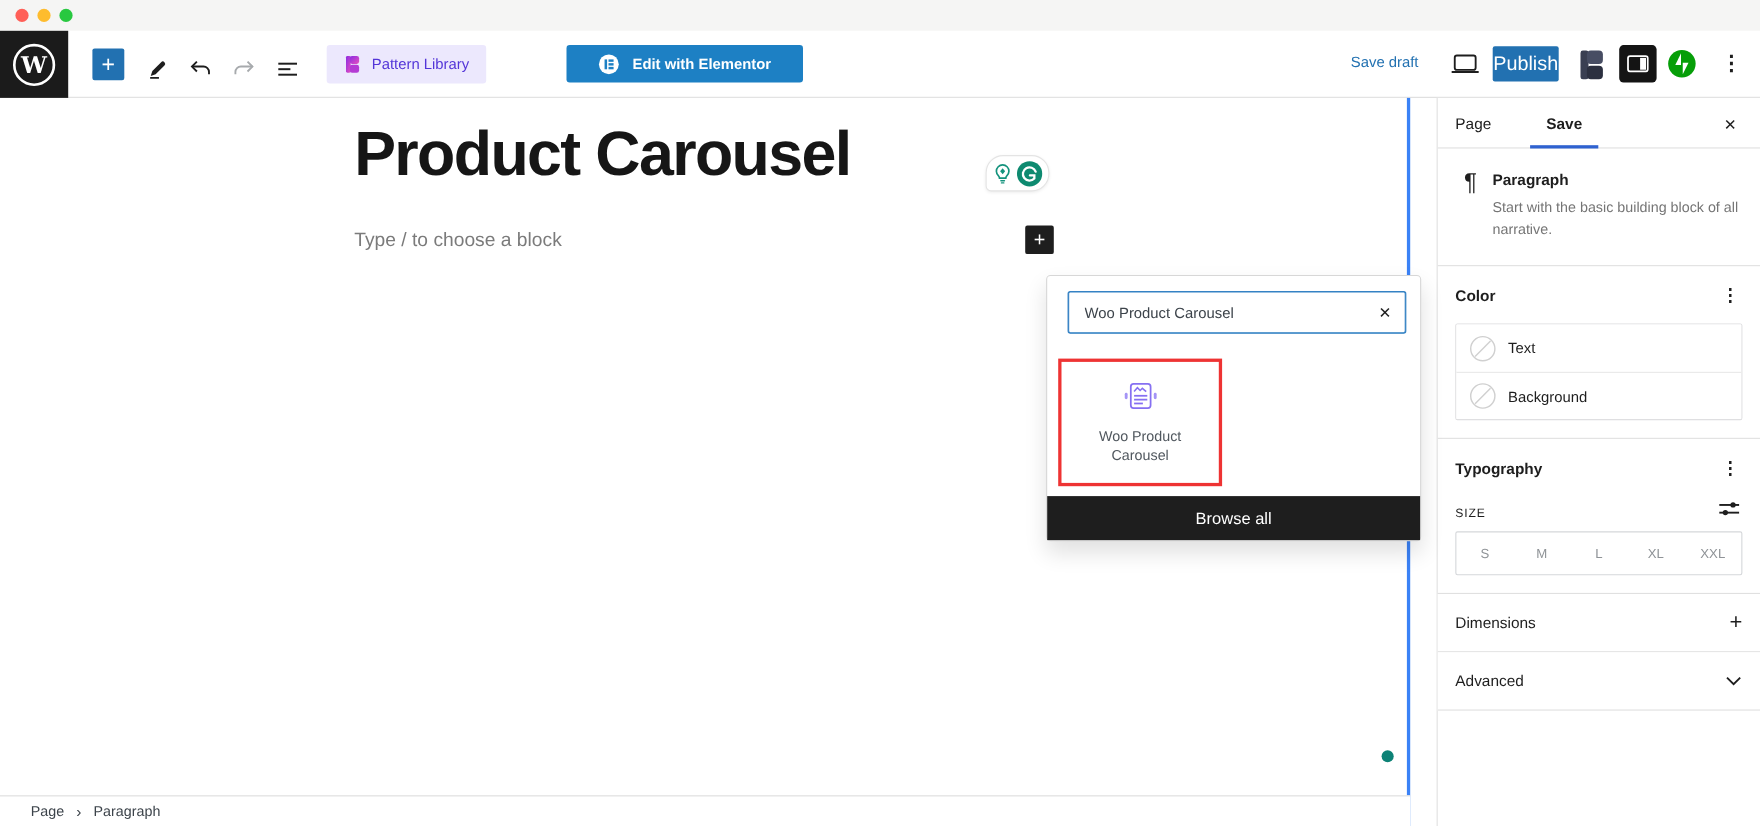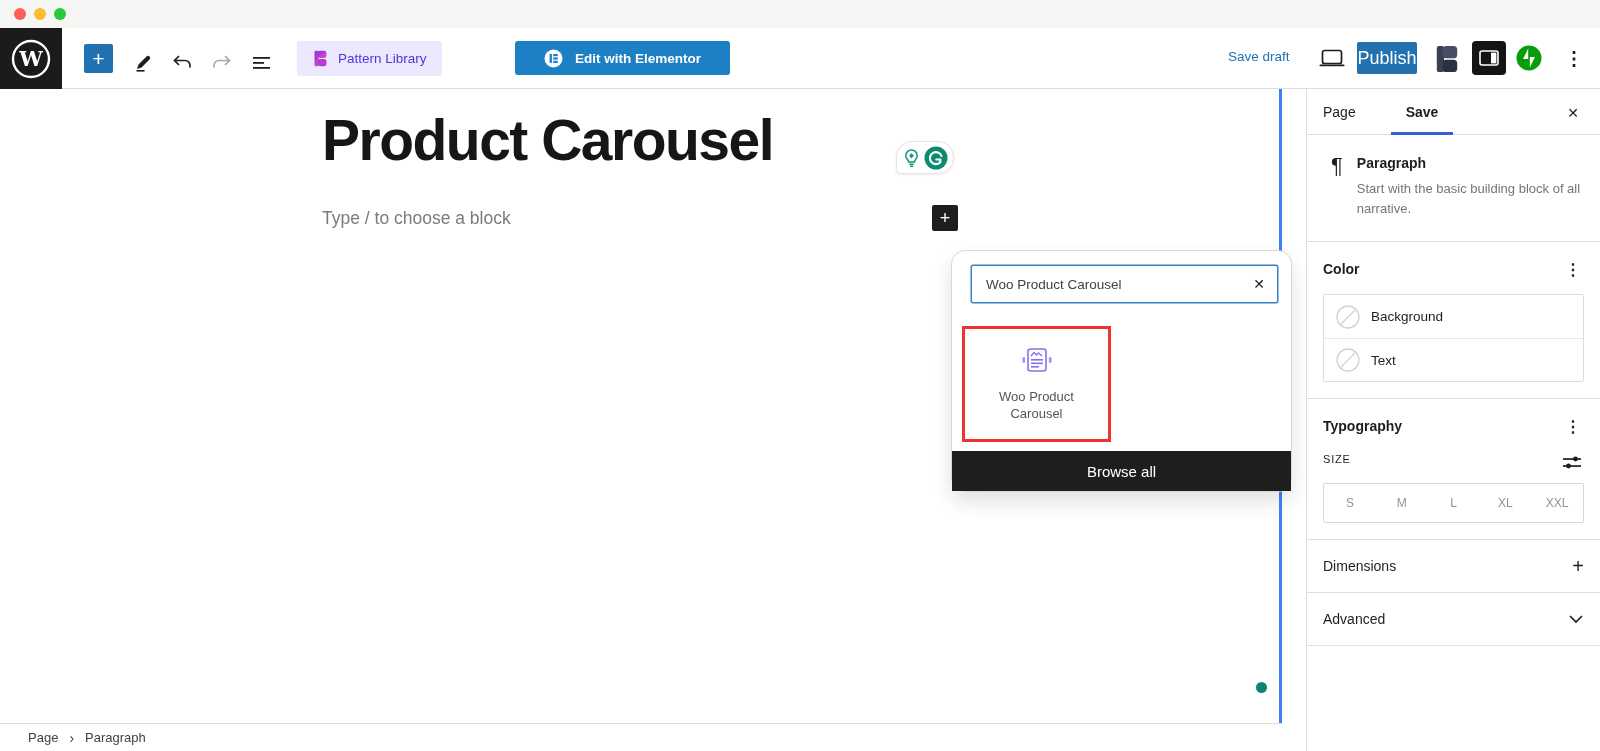--- a/index.html
+++ b/index.html
@@ -40,21 +40,21 @@
   .grammarly-pill { position:absolute; left:896px; top:52px; width:58px; height:33px; background:#fff; border:1px solid #e4e4e4; border-radius:16px 16px 16px 5px; box-shadow:0 1px 3px rgba(0,0,0,.08); display:flex; align-items:center; justify-content:center; gap:3px; cursor:pointer; }
   .para-placeholder { position:absolute; left:322px; top:119px; font-size:17.5px; color:#7b7b7b; }
   .canvas-plus { position:absolute; left:932px; top:116px; width:26px; height:26px; background:#1e1e1e; color:#fff; border:none; border-radius:2px; font-size:18px; line-height:24px; text-align:center; cursor:pointer; padding:0; }
   .status-dot { position:absolute; left:1256px; top:593px; width:11px; height:11px; border-radius:50%; background:#0d8276; }
 
   .footer { position:absolute; left:0; top:634px; width:1282px; height:28px; border-top:1px solid #dddddd; background:#fff; display:flex; align-items:center; padding-left:28px; }
   .footer .crumb { font-size:13px; color:#3c434a; cursor:pointer; background:none; border:none; }
   .footer .sep { font-size:14px; color:#3c434a; margin:0 11px; }
 
   
-  .inserter { position:absolute; left:951px; top:250px; width:341px; height:242px; background:#fff; border:1px solid #d7d7d7; border-radius:14px; box-shadow:0 10px 20px rgba(0,0,0,.12); z-index:30; }
+  .inserter { position:absolute; left:951px; top:250px; width:341px; height:242px; background:#fff; border:1px solid #d7d7d7; border-radius:4px; box-shadow:0 10px 20px rgba(0,0,0,.12); z-index:30; }
   .search-wrap { position:absolute; left:19px; top:14px; width:307px; height:38px; }
   .search-input { width:100%; height:100%; border:1.5px solid #3582c4; border-radius:2px; box-shadow:0 0 0 .5px #3582c4; padding:0 34px 0 14px; font-size:13.5px; color:#3c434a; outline:none; font-family:"Liberation Sans", sans-serif; }
   .search-clear { position:absolute; right:9px; top:9px; width:20px; height:20px; background:none; border:none; font-size:14px; color:#1e1e1e; cursor:pointer; padding:0; }
   .result-tile { position:absolute; left:10px; top:75px; width:149px; height:116px; border:3px solid #ee3333; background:#fff; display:flex; flex-direction:column; align-items:center; cursor:pointer; }
   .result-tile .tile-icon { margin-top:17px; }
   .result-tile .tile-label { margin-top:12px; font-size:13px; color:#50575e; text-align:center; line-height:17px; width:100px; }
   .browse-all { position:absolute; left:0; bottom:0; width:339px; height:40px; background:#1e1e1e; color:#fff; border:none; font-size:15px; font-weight:500; cursor:pointer; font-family:"Liberation Sans", sans-serif; }
 
   
   .sidebar { position:absolute; left:1306px; top:89px; width:294px; height:662px; background:#fff; border-left:1px solid #e0e0e0; }
@@ -74,21 +74,21 @@
   .panel-head { display:flex; align-items:center; justify-content:space-between; }
   .panel-title { font-size:14px; font-weight:600; color:#1e1e1e; }
   .kebab-sm { background:none; border:none; font-size:16px; font-weight:700; color:#1e1e1e; cursor:pointer; width:22px; height:22px; padding:0; }
 
   .color-items { margin-top:14px; border:1px solid #dcdcde; border-radius:2px; }
   .color-row { display:flex; align-items:center; height:43px; padding-left:12px; cursor:pointer; background:#fff; border:none; width:100%; }
   .color-row + .color-row { border-top:1px solid #e8e8e8; }
   .color-row .swatch { width:24px; height:24px; }
   .color-row .c-label { margin-left:11px; font-size:13.5px; color:#1e1e1e; }
 
-  .size-row { display:flex; align-items:flex-start; justify-content:space-between; margin-top:16px; }
+  .size-row { display:flex; align-items:flex-end; justify-content:space-between; margin-top:16px; }
   .size-label { font-size:11px; font-weight:500; letter-spacing:.8px; color:#1e1e1e; }
   .slider-btn { background:none; border:none; cursor:pointer; width:22px; height:20px; padding:0; }
   .size-control { margin-top:10px; height:40px; border:1px solid #d5d7da; border-radius:2px; display:flex; }
   .size-cell { flex:1; background:none; border:none; font-size:12px; color:#8f9397; cursor:pointer; }
 
   .acc-row { padding:0 16px; height:53px; display:flex; align-items:center; justify-content:space-between; border-bottom:1px solid #e0e0e0; background:#fff; width:100%; border-left:none; border-right:none; border-top:none; cursor:pointer; }
   .acc-title { font-size:14px; color:#1e1e1e; font-weight:500; }
   .acc-glyph { font-size:20px; font-weight:300; color:#1e1e1e; line-height:20px; }
 
   svg { display:block; }
@@ -290,30 +290,30 @@
         <button class="kebab-sm"><span>⋮</span></button>
       </div>
       <div class="color-items">
         <button class="color-row">
           <span class="swatch">
             <svg width="24" height="24" viewBox="0 0 24 24">
               <circle cx="12" cy="12" r="11" fill="#fff" stroke="#d0d0d0" stroke-width="1.3"></circle>
               <line x1="5" y1="19" x2="19" y2="5" stroke="#d0d0d0" stroke-width="1.3"></line>
             </svg>
           </span>
-          <span class="c-label">Background</span>
+          <span class="c-label">Text</span>
         </button>
         <button class="color-row">
           <span class="swatch">
             <svg width="24" height="24" viewBox="0 0 24 24">
               <circle cx="12" cy="12" r="11" fill="#fff" stroke="#d0d0d0" stroke-width="1.3"></circle>
               <line x1="5" y1="19" x2="19" y2="5" stroke="#d0d0d0" stroke-width="1.3"></line>
             </svg>
           </span>
-          <span class="c-label">Text</span>
+          <span class="c-label">Background</span>
         </button>
       </div>
     </div>
 
     <div class="panel">
       <div class="panel-head">
         <span class="panel-title">Typography</span>
         <button class="kebab-sm"><span>⋮</span></button>
       </div>
       <div class="size-row">

